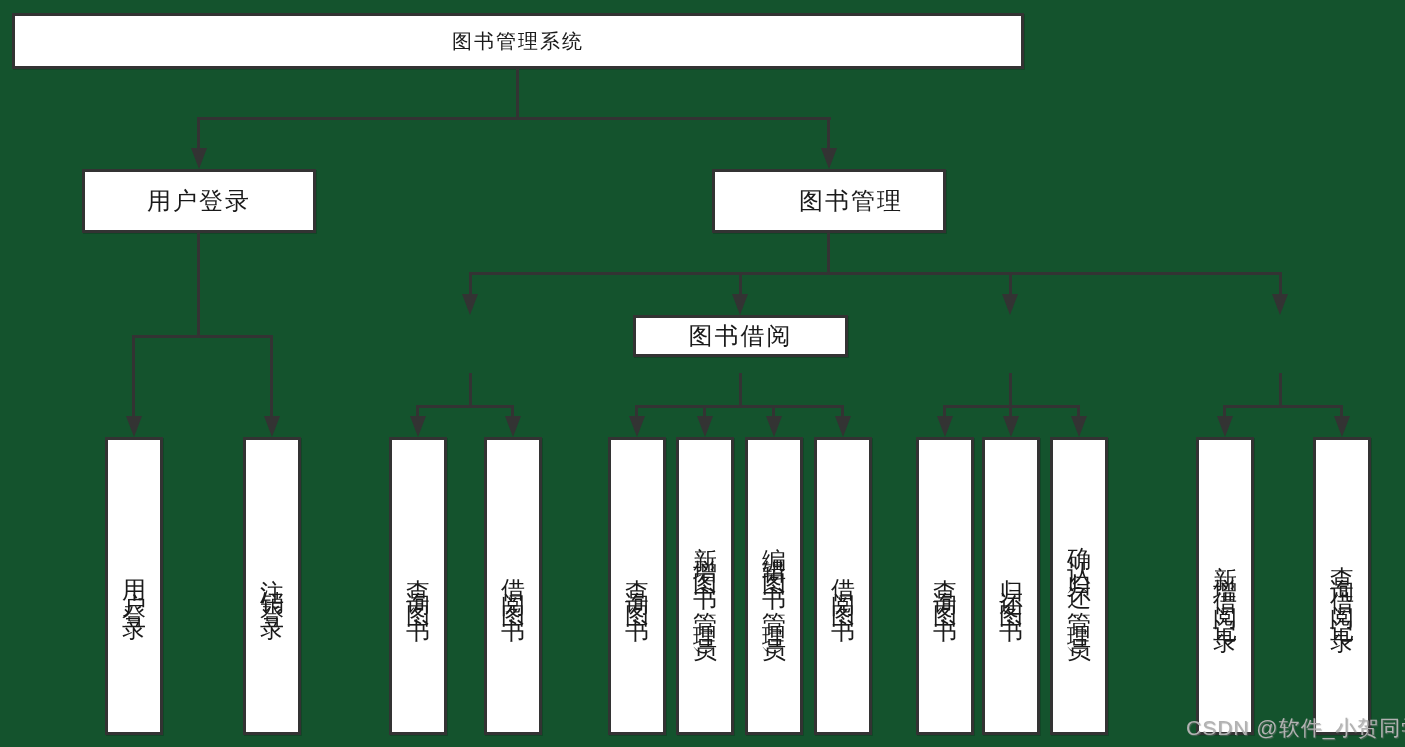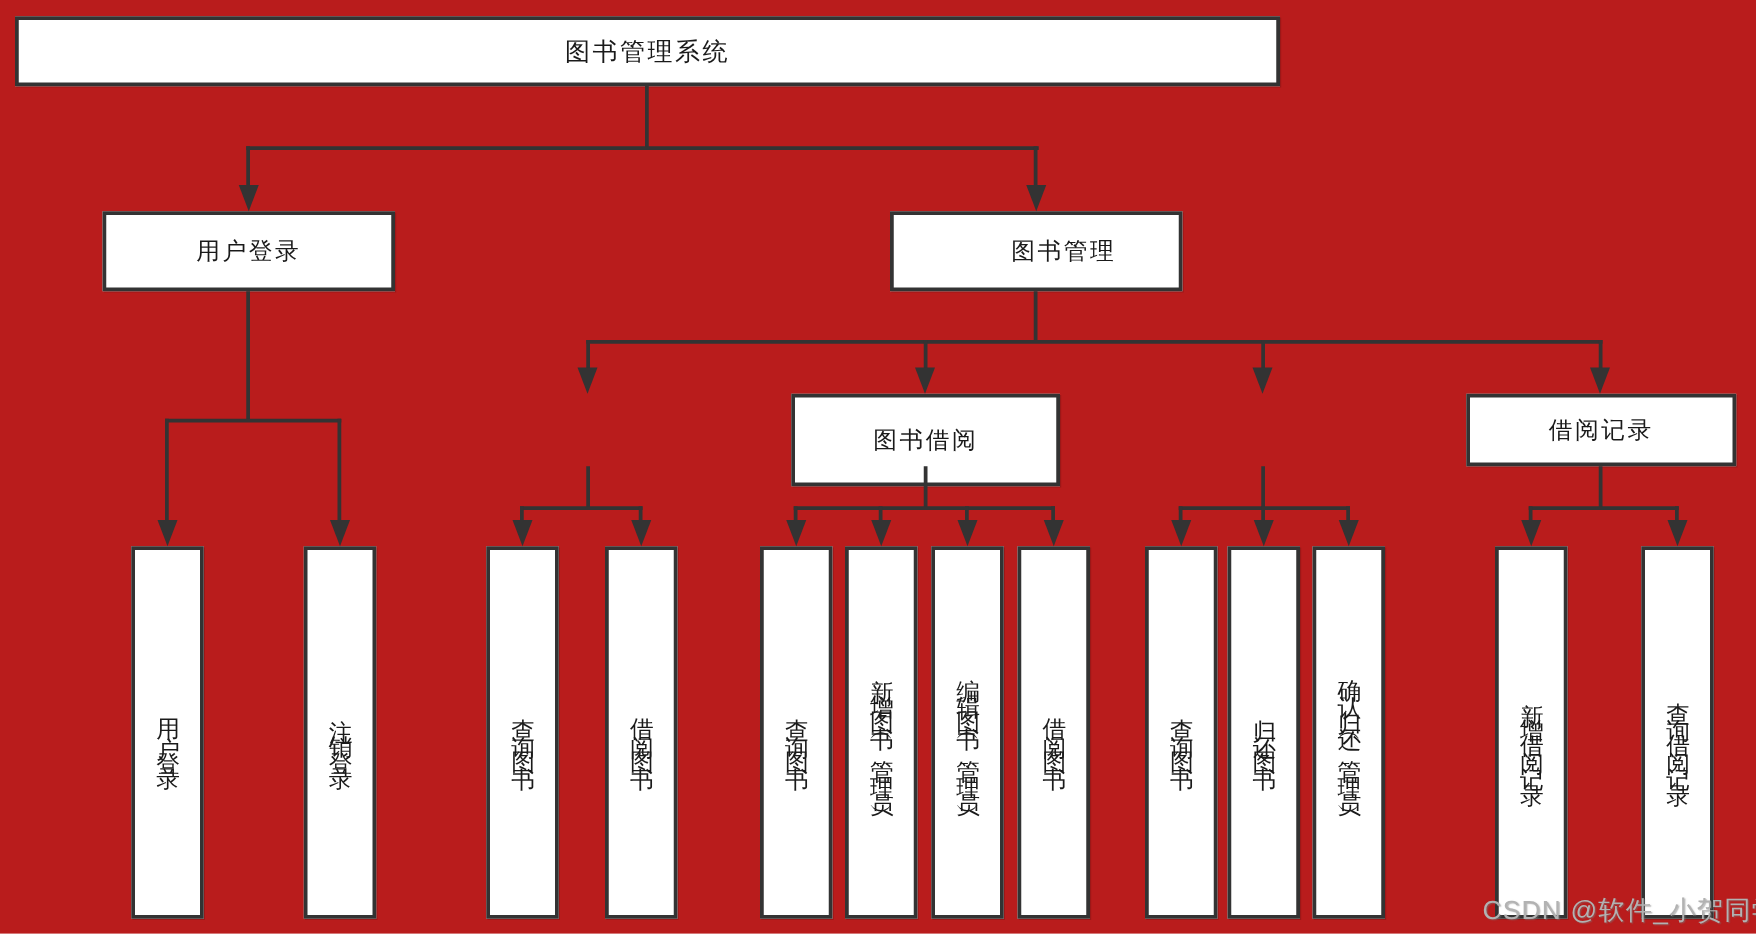--- a/index.html
+++ b/index.html
@@ -1,19 +1,19 @@
 <!DOCTYPE html>
 <html><head>
 <meta charset="utf-8">
 <style>
   html,body{margin:0;padding:0;background:#ffffff;}
-  #stage{position:relative;width:1405px;height:747px;background:#b91c1c;overflow:hidden;
+  #stage{position:relative;width:1405px;height:747px;background:#14532d;overflow:hidden;
          font-family:"Liberation Sans",sans-serif;color:#1a1a1a;}
   .box{position:absolute;background:#ffffff;border:3px solid #333333;box-sizing:border-box;
-       display:flex;align-items:center;justify-content:center;font-size:19px;
+       display:flex;align-items:center;justify-content:center;font-size:24px;
        letter-spacing:2px;box-shadow:1px 1px 0 rgba(0,0,0,0.15);}
   .hbox{white-space:nowrap;}
   .vbox span{writing-mode:vertical-rl;text-orientation:mixed;letter-spacing:13px;line-height:1;}
   .ln{position:absolute;background:#333333;}
   .arr{position:absolute;width:0;height:0;border-left:8px solid transparent;
        border-right:8px solid transparent;border-top:21px solid #333333;}
   #watermark{position:absolute;left:1186px;top:714px;font-size:21px;color:#b2b2b2;
        letter-spacing:1px;z-index:10;text-shadow:1px 1px 1px rgba(120,120,120,0.55);white-space:nowrap;}
   .root-label{font-size:20px;}
 </style>
@@ -28,28 +28,25 @@
 
   <div class="box hbox" style="left:82px;top:169px;width:234px;height:64px;">
     <span>用户登录</span>
   </div>
 
   <div class="box hbox" style="left:712px;top:169px;width:234px;height:64px;padding-left:44px;">
     <span>图书管理</span>
   </div>
 
 
-  <div class="box hbox" style="left:633px;top:315px;width:215px;height:74px;">
+  <div class="box hbox" style="left:633px;top:315px;width:215px;height:42px;">
     <span>图书借阅</span>
   </div>
 
 
-  <div class="box hbox" style="left:1173px;top:315px;width:216px;height:58px;">
-    <span>借阅记录</span>
-  </div>
 
   <div class="box vbox" style="left:105px;top:437px;width:58px;height:298px;">
     <span>用户登录</span>
   </div>
   <div class="box vbox" style="left:243px;top:437px;width:58px;height:298px;">
     <span>注销登录</span>
   </div>
 
   <div class="box vbox" style="left:389px;top:437px;width:58px;height:298px;">
     <span>查询图书</span>

